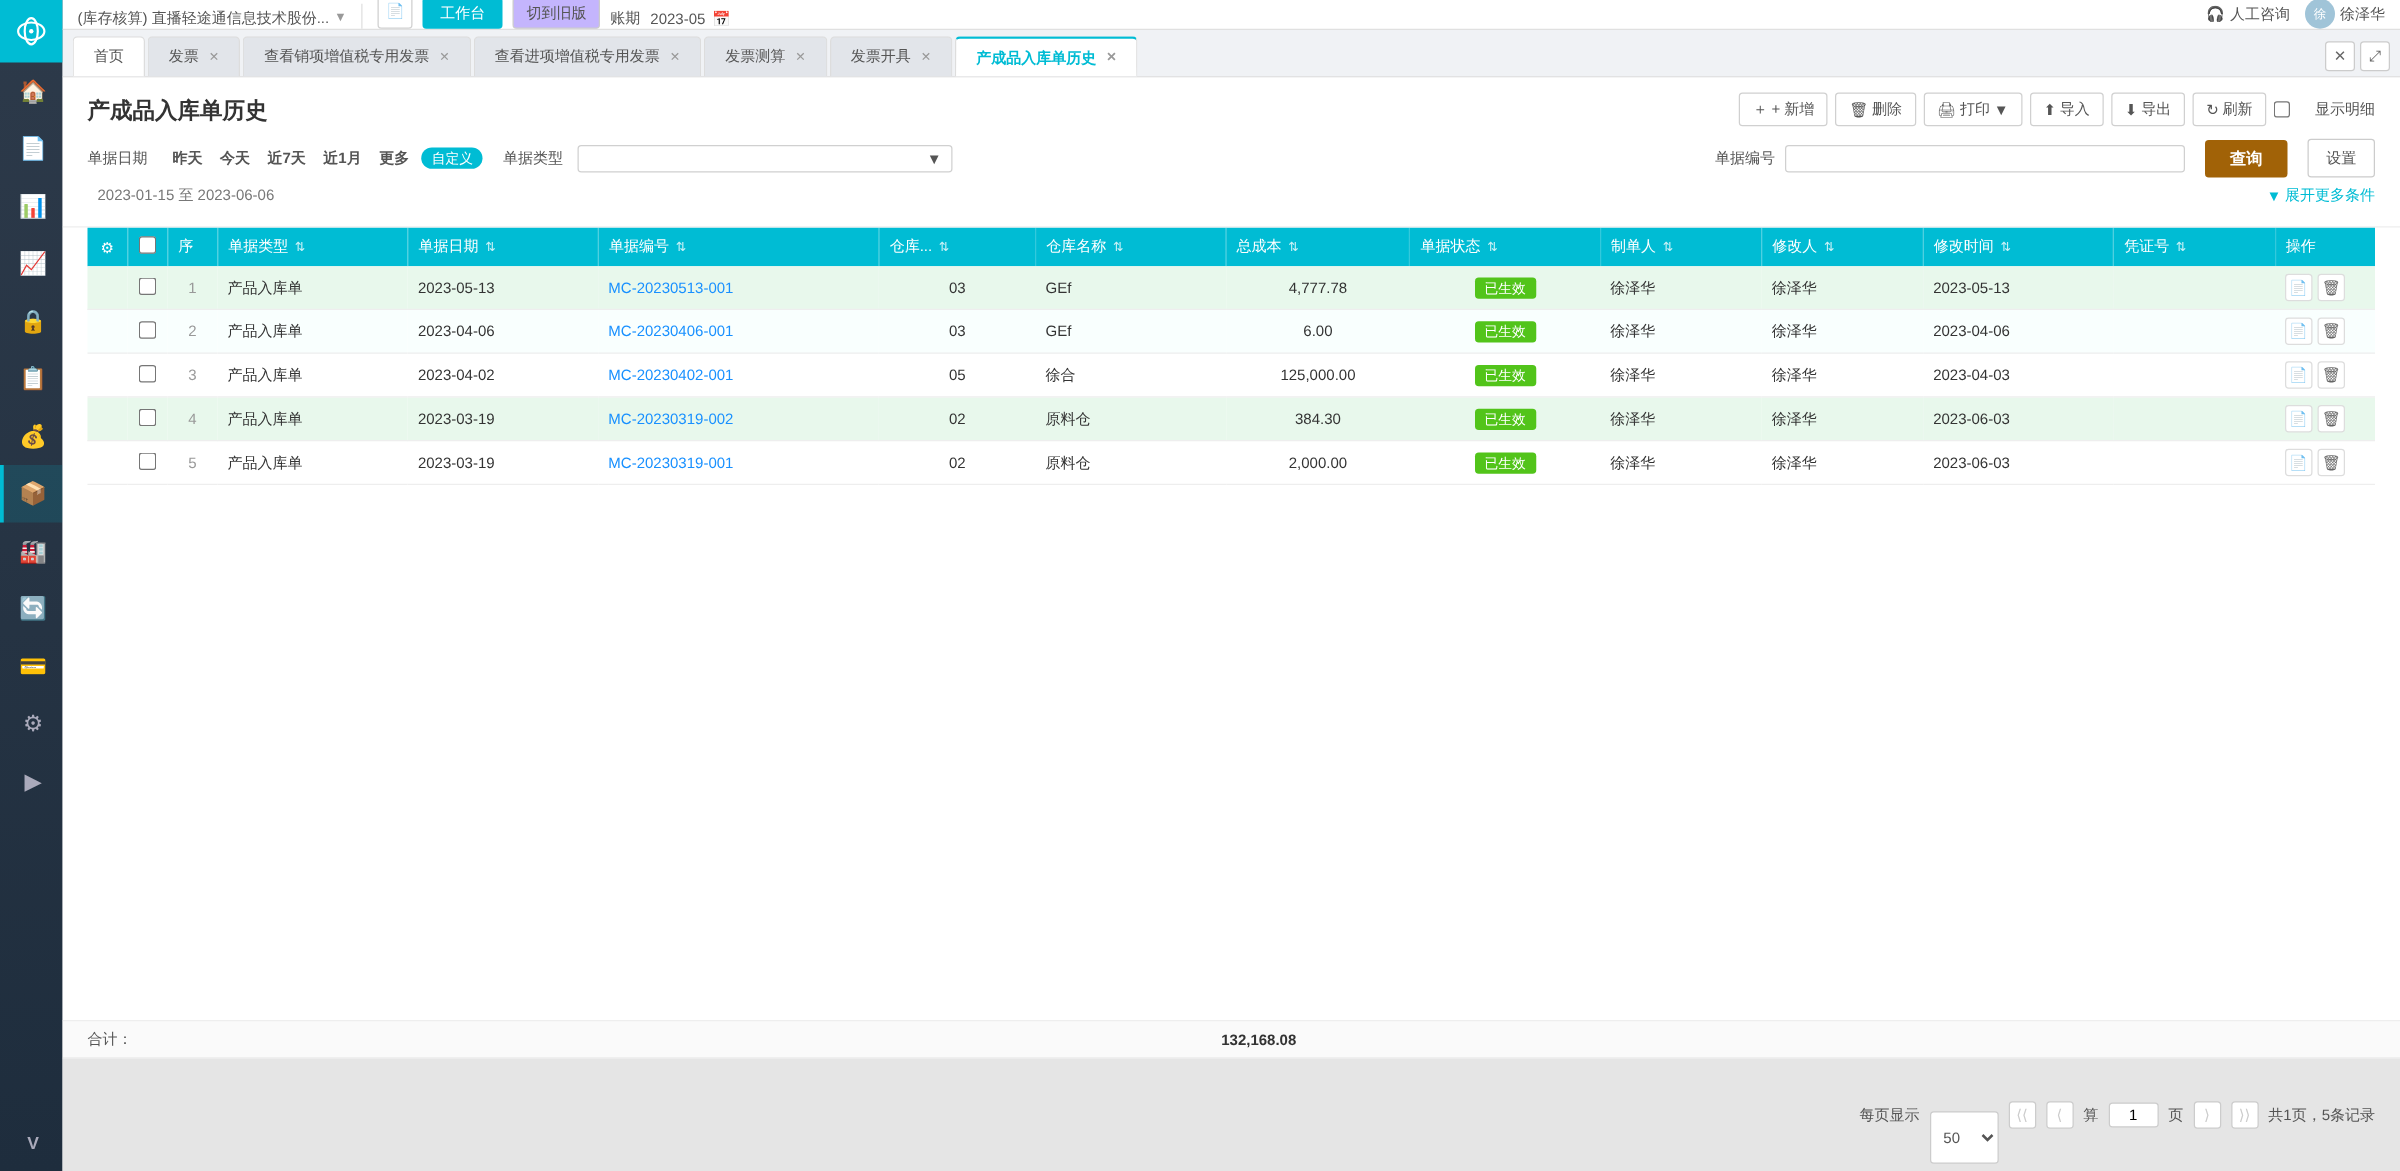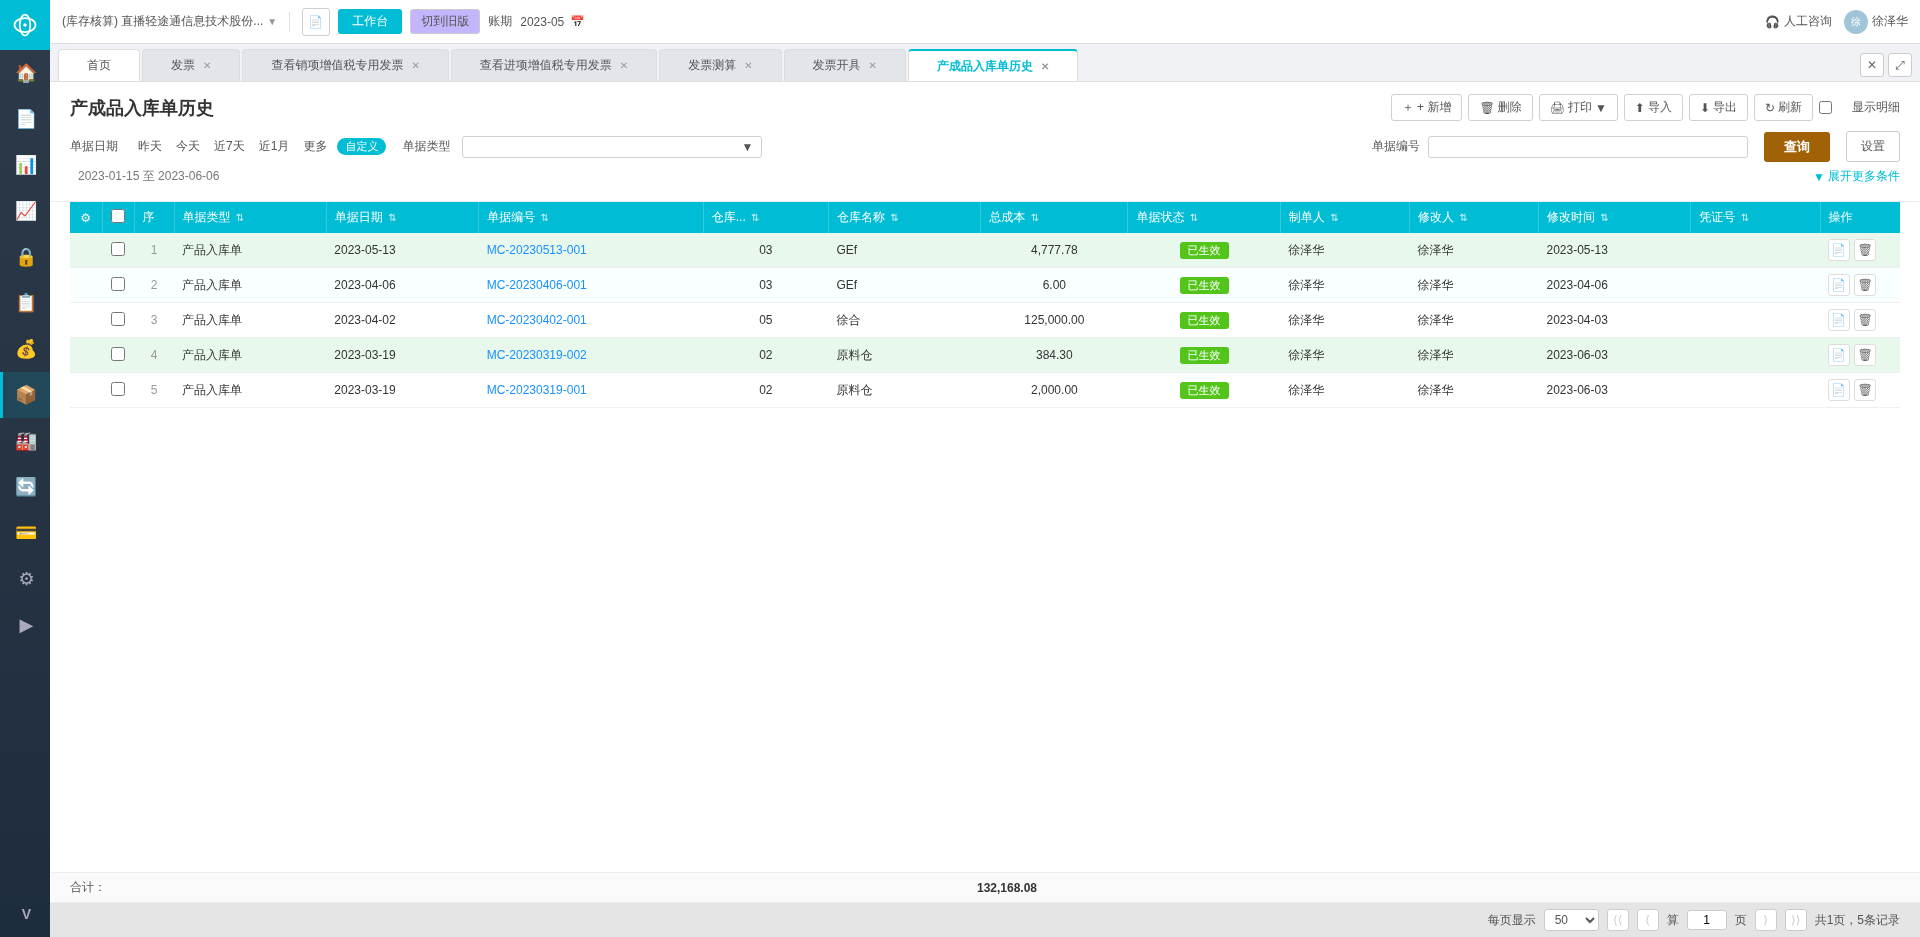--- a/index.html
+++ b/index.html
@@ -10,36 +10,36 @@
     .sidebar-logo { width: 50px; height: 50px; background: #00bcd4; display: flex; align-items: center; justify-content: center; }
     .sidebar-logo svg { width: 28px; height: 28px; fill: white; }
     .sidebar-item { width: 50px; height: 46px; display: flex; align-items: center; justify-content: center; cursor: pointer; color: #aab; font-size: 18px; border-left: 3px solid transparent; }
     .sidebar-item.active { border-left: 3px solid #00bcd4; background: rgba(0,188,212,0.15); color: #00bcd4; }
     .sidebar-spacer { flex: 1; }
 
     
     .main { flex: 1; display: flex; flex-direction: column; overflow: hidden; }
 
     
-    .topbar { height: 44px; background: #fff; border-bottom: 1px solid #e0e0e0; display: flex; align-items: center; padding: 0 12px; gap: 8px; flex-shrink: 0; }
+    .topbar { height: 24px; background: #fff; border-bottom: 1px solid #e0e0e0; display: flex; align-items: flex-end; padding: 0 12px; gap: 8px; flex-shrink: 0; }
     .topbar-title { font-size: 12px; color: #555; display: flex; align-items: center; gap: 4px; cursor: pointer; }
     .topbar-title .chevron { font-size: 10px; color: #999; }
     .topbar-divider { width: 1px; height: 20px; background: #e0e0e0; margin: 0 4px; }
     .topbar-icon-btn { width: 28px; height: 28px; border: 1px solid #d0d0d0; border-radius: 3px; display: flex; align-items: center; justify-content: center; cursor: pointer; background: #fff; color: #666; font-size: 12px; }
     .btn-workstation { background: #00bcd4; color: white; border: none; padding: 4px 14px; border-radius: 3px; cursor: pointer; font-size: 12px; }
     .btn-switch { background: #c4b5fd; border: 1px solid #ccc; padding: 3px 10px; border-radius: 3px; cursor: pointer; font-size: 12px; color: #555; }
     .topbar-period { font-size: 12px; color: #555; display: flex; align-items: center; gap: 4px; }
     .topbar-right { margin-left: auto; display: flex; align-items: center; gap: 12px; }
     .topbar-service { font-size: 12px; color: #555; display: flex; align-items: center; gap: 4px; cursor: pointer; }
     .topbar-user { font-size: 12px; color: #555; display: flex; align-items: center; gap: 4px; cursor: pointer; }
     .avatar { width: 24px; height: 24px; border-radius: 50%; background: #a0c4d8; display: flex; align-items: center; justify-content: center; font-size: 10px; color: white; }
 
     
     .tabs { height: 38px; background: #f0f2f5; border-bottom: 1px solid #ddd; display: flex; align-items: flex-end; padding-left: 8px; flex-shrink: 0; }
-    .tab { height: 32px; padding: 0 28px; display: flex; align-items: center; gap: 6px; font-size: 12px; color: #555; cursor: pointer; background: #e2e5ea; border-radius: 4px 4px 0 0; border: 1px solid #ddd; border-bottom: none; margin-right: 2px; }
+    .tab { height: 32px; padding: 0 16px; display: flex; align-items: center; gap: 6px; font-size: 12px; color: #555; cursor: pointer; background: #e2e5ea; border-radius: 4px 4px 0 0; border: 1px solid #ddd; border-bottom: none; margin-right: 2px; }
     .tab.active { background: #fff; color: #00bcd4; font-weight: bold; border-top: 2px solid #00bcd4; }
     .tab-close { font-size: 10px; color: #999; cursor: pointer; margin-left: 2px; }
     .tab-home { background: #fff; color: #555; }
     .tabs-right { margin-left: auto; display: flex; align-items: center; gap: 4px; padding-right: 8px; padding-bottom: 4px; }
     .tabs-right-btn { width: 24px; height: 24px; border: 1px solid #ccc; border-radius: 3px; display: flex; align-items: center; justify-content: center; cursor: pointer; background: #fff; font-size: 12px; color: #666; }
 
     
     .content { flex: 1; overflow: auto; background: #fff; padding: 0; display: flex; flex-direction: column; }
 
     
@@ -48,21 +48,21 @@
     .toolbar { display: flex; align-items: center; gap: 6px; }
     .toolbar-btn { display: flex; align-items: center; gap: 3px; padding: 4px 10px; border: 1px solid #d0d0d0; border-radius: 3px; cursor: pointer; background: #fff; font-size: 12px; color: #555; }
     .btn-query { background: #a16207; color: white; border: none; padding: 6px 20px; border-radius: 3px; cursor: pointer; font-size: 13px; font-weight: bold; }
     .btn-set { background: #fff; color: #555; border: 1px solid #ccc; padding: 6px 14px; border-radius: 3px; cursor: pointer; font-size: 12px; }
 
     
     .filter-area { padding: 10px 20px; border-bottom: 1px solid #eee; }
     .filter-row { display: flex; align-items: center; gap: 16px; margin-bottom: 6px; }
     .filter-label { color: #555; font-size: 12px; white-space: nowrap; }
     .filter-date-options { display: flex; align-items: center; gap: 6px; }
-    .date-opt { font-size: 12px; color: #555; cursor: pointer; padding: 1px 4px; }
+    .date-opt { font-size: 12px; color: #555; cursor: pointer; padding: 1px 4px; font-weight: bold; }
     .date-tag { background: #00bcd4; color: white; padding: 1px 8px; border-radius: 10px; font-size: 11px; cursor: pointer; }
     .filter-date-range { font-size: 12px; color: #777; margin-left: 8px; }
     .select-box { border: 1px solid #d0d0d0; border-radius: 3px; padding: 3px 8px; font-size: 12px; color: #555; background: #fff; min-width: 120px; display: flex; align-items: center; justify-content: space-between; cursor: pointer; }
     .input-box { border: 1px solid #d0d0d0; border-radius: 3px; padding: 3px 8px; font-size: 12px; color: #555; background: #fff; min-width: 200px; }
     .expand-btn { color: #00bcd4; font-size: 12px; cursor: pointer; display: flex; align-items: center; gap: 3px; }
 
     
     .table-container { padding: 0 20px; flex: 1; overflow: auto; }
     table { width: 100%; border-collapse: collapse; font-size: 12px; }
     thead tr { background: #00bcd4; color: white; }
@@ -88,21 +88,21 @@
     .col-no { width: 40px; color: #999; }
 
     
     .table-footer { padding: 6px 20px; border-top: 1px solid #eee; background: #fafafa; display: flex; align-items: center; }
     .footer-total-label { font-size: 12px; color: #555; margin-right: 8px; }
     .footer-total-value { font-size: 12px; color: #333; font-weight: bold; text-align: center; flex: 1; }
 
     
     .pagination { padding: 6px 20px; border-top: 1px solid #eee; background: #e5e5e5; display: flex; align-items: center; justify-content: flex-end; gap: 8px; }
     .page-size-label { font-size: 12px; color: #555; }
-    .page-size-select { border: 1px solid #ccc; border-radius: 3px; padding: 2px 6px; font-size: 12px; color: #555; background: #fff; }
+    .page-size-select { border: 1px solid #ccc; border-radius: 3px; padding: 12px 6px; font-size: 12px; color: #555; background: #fff; margin-top: 36px; }
     .page-nav-btn { width: 22px; height: 22px; border: 1px solid #ccc; border-radius: 3px; display: flex; align-items: center; justify-content: center; cursor: pointer; background: #fff; font-size: 12px; color: #666; }
     .page-nav-btn.disabled { color: #ccc; cursor: default; }
     .page-input { width: 40px; border: 1px solid #ccc; border-radius: 3px; padding: 2px 4px; font-size: 12px; text-align: center; }
     .page-info { font-size: 12px; color: #555; }
 
     .display-toggle { display: flex; align-items: center; gap: 20px; font-size: 12px; color: #555; }
     .display-toggle input { margin: 0; }
   </style>
 </head>
 <body>

